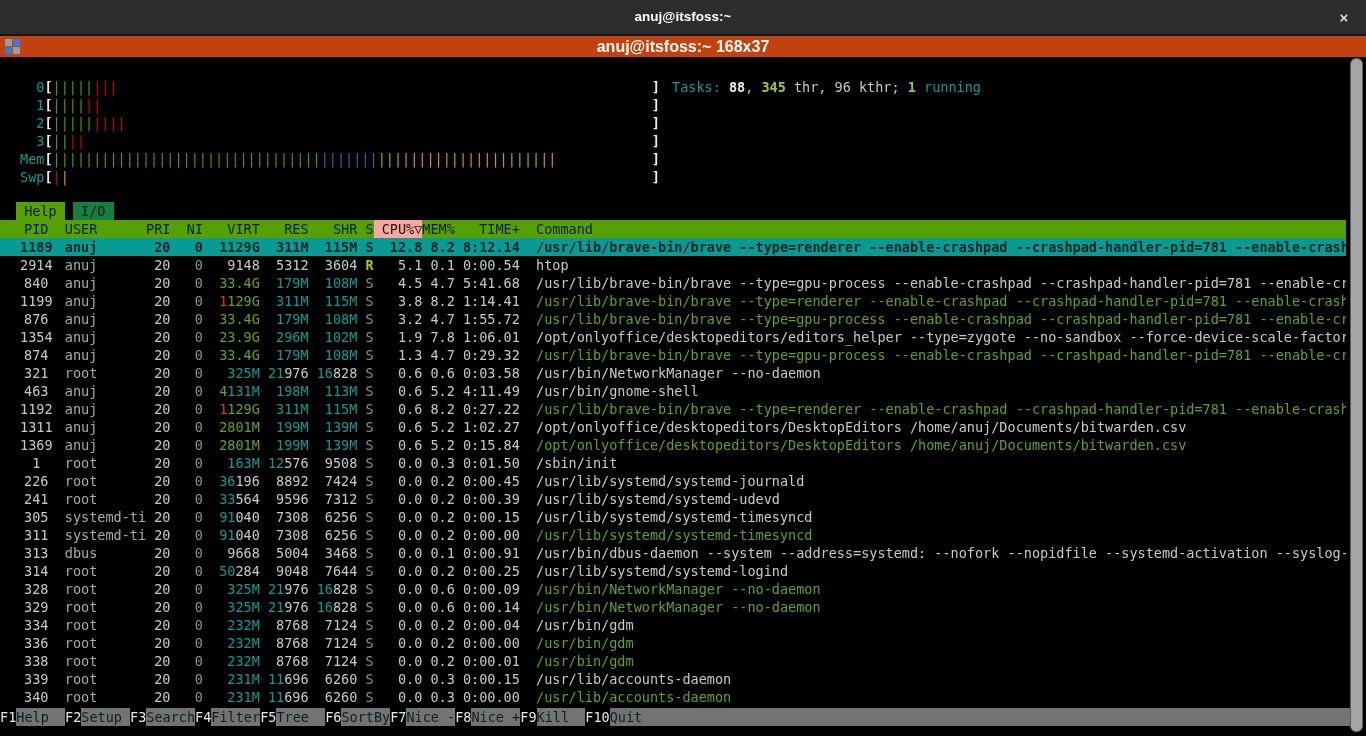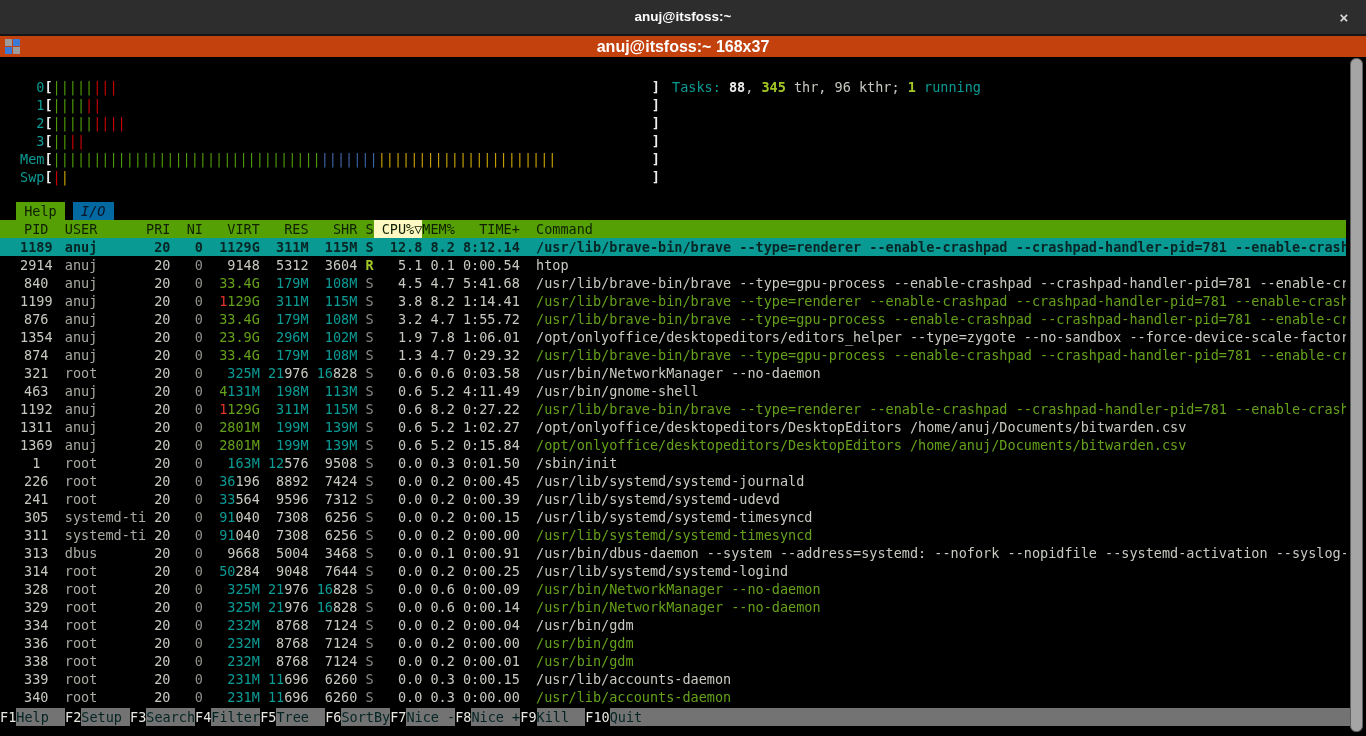--- a/index.html
+++ b/index.html
@@ -39,42 +39,42 @@
   .c-w{color:#c9c9c2;} .c-wb{color:#eeeeec;font-weight:bold;}
   .c-dim{color:#8f928a;} .c-user{color:#a9aca3;}
   .c-cyan{color:#0b9b95;} .c-bcyanb{color:#2cc0ba;font-weight:bold;}
   .c-green{color:#65a11a;} .c-gb{color:#a2c724;font-weight:bold;margin-top:21px;}
   .c-red{color:#e3322a;}
   .b-green{color:#4e9a06;} .b-red{color:#cc0000;} .b-blue{color:#3d64a8;} .b-yellow{color:#c4a000;}
   
   .tabs{margin:16px 0 0 16px;height:18px;display:flex;white-space:pre;}
   .tab{padding:0 1ch;color:#101d00;}
   .tab.main{background:#55a005;margin-right:1ch;}
-  .tab.io{background:#0369a1;color:#081326;font-style:italic;}
+  .tab.io{background:#15803d;color:#081326;}
   
   .ptable{width:1346px;}
   .prow{display:flex;height:18px;white-space:pre;overflow:hidden;}
   .prow.hdr{background:#55a005;color:#102000;}
   .prow.hdr span{color:#102000;}
   .prow.sel{background:#0a9a94;}
   .prow.sel span{color:#062524 !important;font-weight:bold;}
   .f-pid{margin-left:16px;width:5ch;text-align:center;}
   .f-user{width:10ch;margin-left:1ch;}
   .f-pri{width:3ch;text-align:right;}
   .f-ni{width:4ch;text-align:right;}
   .f-virt{width:7ch;text-align:right;}
   .f-res{width:6ch;text-align:right;}
   .f-shr{width:6ch;text-align:right;}
   .f-s{width:2ch;text-align:right;}
   .f-cpu{width:6ch;text-align:right;}
   .f-mem{width:4ch;text-align:right;}
   .f-time{width:8ch;text-align:right;}
   .f-cmd{padding-left:2ch;flex:1;overflow:hidden;}
   .hdr .f-mem{text-align:left;}
-  .hdr-sort{background:#fef9c3;}
+  .hdr-sort{background:#fca5a5;}
   
   .fkeybar{position:absolute;left:0;right:12px;bottom:10px;height:18px;display:flex;white-space:pre;overflow:hidden;}
   .fk-key{color:#e8e8e2;background:#000;}
   .fk-label{width:6ch;background:#737373;color:#042423;overflow:hidden;}
   .fk-label.grow{flex:1;}
 </style>
 </head>
 <body>
 
 <div class="screen">

